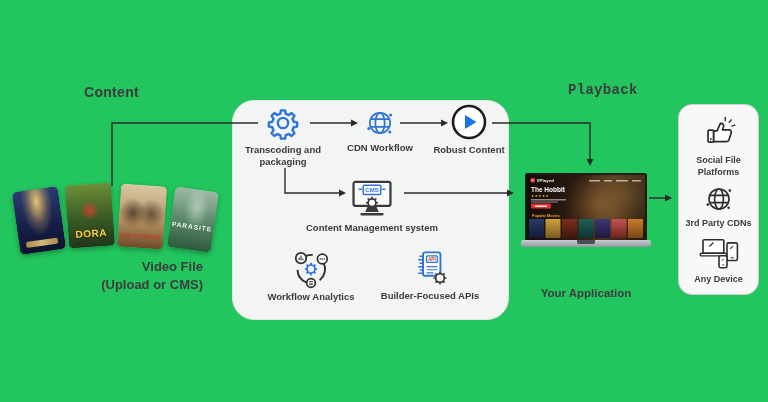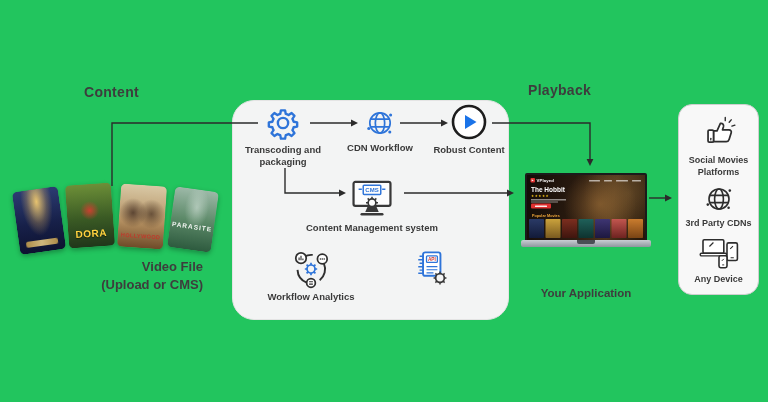--- a/index.html
+++ b/index.html
@@ -87,21 +87,21 @@
   .outputs .oic{position:absolute;left:50%;transform:translateX(-50%);}
   .olabel{position:absolute;left:0;width:100%;text-align:center;
       font-size:9px;font-weight:700;color:#3a3a3a;line-height:1.3;}
 </style>
 </head>
 <body>
 
 <div class="canvas">
 
   <div class="abs hdg" style="left:84px;top:84px;">Content</div>
-  <div class="abs hdg" style="left:528px;top:82px;">Playback</div>
+  <div class="abs hdg" style="left:568px;top:82px;font-family:Liberation Mono, monospace;">Playback</div>
 
   <div class="poster p1">
     <div class="smudge"></div>
   </div>
   <div class="poster p2">
     <div class="ptitle">DORA</div>
   </div>
   <div class="poster p3">
     <div class="ptitle">HOLLYWOOD</div>
   </div>
@@ -200,20 +200,21 @@
       <rect x="19" y="9" width="12.5" height="7.5" rx="1" fill="#fff" stroke="#2e74d9" stroke-width="1.5"></rect>
       <text x="25.2" y="14.6" font-size="5.5" font-weight="bold" fill="#d23b2e" text-anchor="middle" font-family="Liberation Sans, sans-serif">API</text>
       <g stroke="#2e74d9" stroke-width="1.4">
           <path d="M19 21.5h12.5M19 25h12.5M19 28.5h8"></path>
         </g>
       <circle cx="34.5" cy="34.5" r="5" fill="#f4f4f4" stroke="#383838" stroke-width="2"></circle>
       <g stroke="#383838" stroke-width="1.7">
         <path d="M34.5 29.5v-2.4M34.5 39.5v2.4M29.5 34.5h-2.4M39.5 34.5h2.4M31 31l-1.8-1.8M38 38l1.8 1.8M31 38l-1.8 1.8M38 31l1.8-1.8"></path>
       </g>
     </svg>
+    <div class="nlabel">Builder-Focused APIs</div>
   </div>
 
   <div class="abs tv-frame">
     <div class="tv-inner">
       <div class="tv-logo">
         <div class="tv-logo-mark">▶</div>
         <div class="tv-logo-text">VPlayed</div>
       </div>
       <div class="tv-nav">
         <div style="width:22px"></div>
@@ -246,21 +247,21 @@
 
   <div class="abs outputs">
     <svg class="oic" style="top:8px" width="36" height="38" viewBox="0 0 46 46">
       <g stroke="#2d2d2d" stroke-width="1.8" stroke-linecap="round">
         <path d="M31 8.5V4.5M36 10.5l2.6-3M39.5 15.5l3.8-1.2"></path>
       </g>
       <path d="M16 21.5h4.5l4.3-9.5c2.8-.6 4.6 1.6 3.9 4.2l-1.2 4h8.3c2.1 0 3.4 1.7 2.8 3.7l-2.7 8.6c-.5 1.6-2 2.7-3.7 2.7H16z" fill="#fff" stroke="#2d2d2d" stroke-width="2.2" stroke-linejoin="round"></path>
       <rect x="9" y="20.5" width="7" height="15.5" rx="1.5" fill="#fff" stroke="#2d2d2d" stroke-width="2.2"></rect>
       <path d="M12.5 31v2.2" stroke="#2d2d2d" stroke-width="1.6" stroke-linecap="round"></path>
     </svg>
-    <div class="olabel ml" style="top:50px">Social Movies
+    <div class="olabel ml" style="top:50px">Social File
 Platforms</div>
     <svg class="oic" style="top:78px" width="32" height="32" viewBox="0 0 40 40">
       <g fill="none" stroke="#2d2d2d" stroke-width="2">
         <circle cx="20" cy="20" r="12.5"></circle>
         <ellipse cx="20" cy="20" rx="5.5" ry="12.5"></ellipse>
         <path d="M8.8 15.5h22.4M8.8 24.5h22.4"></path>
       </g>
       <g fill="#2d2d2d">
         <circle cx="33.5" cy="9.5" r="1.6"></circle>
           <circle cx="6" cy="27" r="1.6"></circle>

